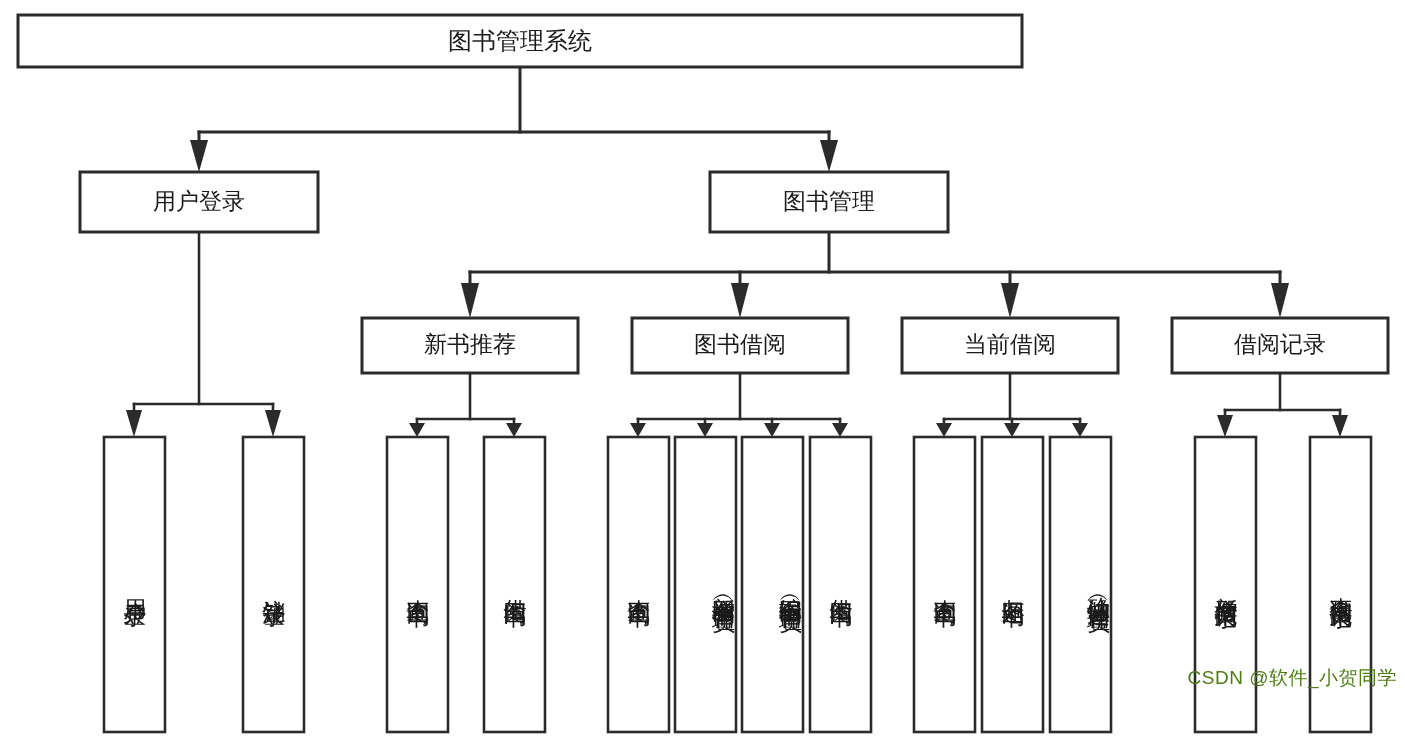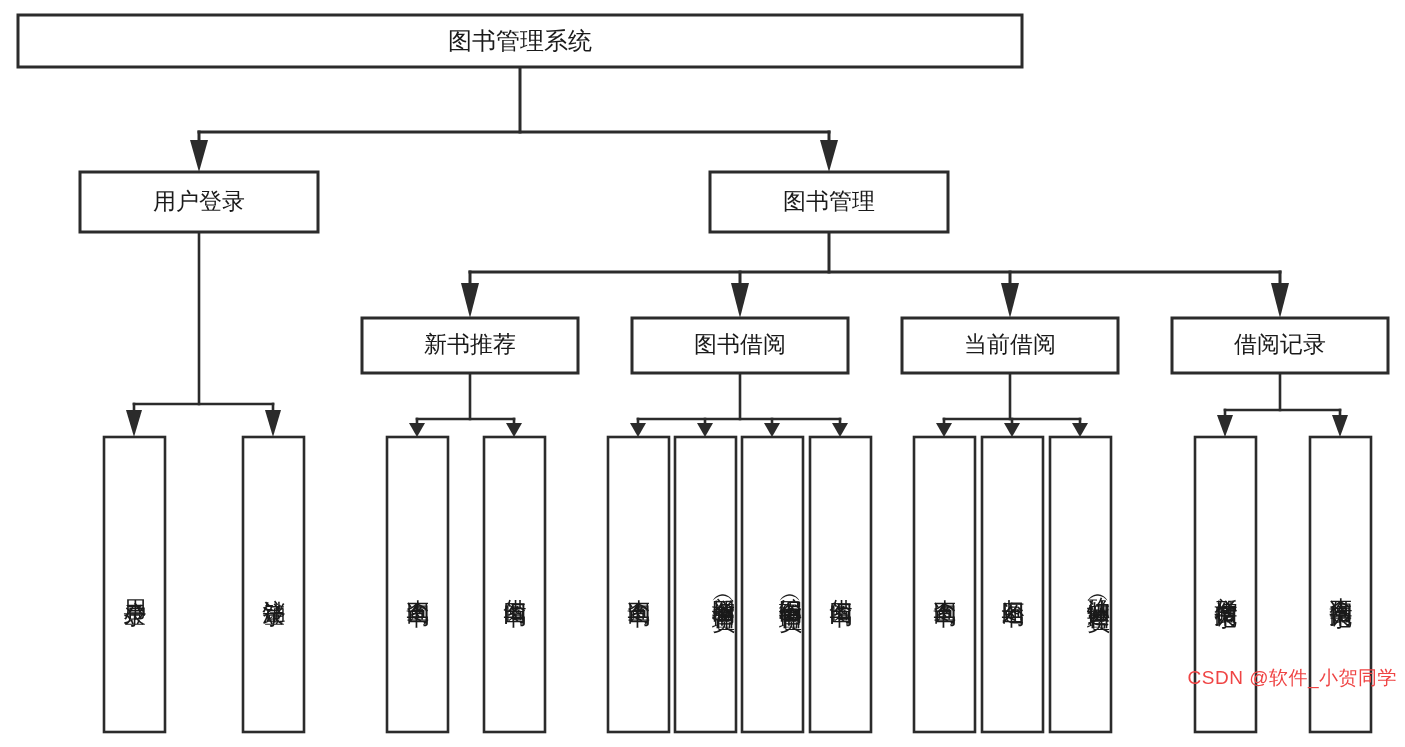--- a/index.html
+++ b/index.html
@@ -81,21 +81,21 @@
     justify-content: center;
     white-space: nowrap;
     pointer-events: none;
   }
   .watermark {
     position: absolute;
     right: 8px;
     bottom: 6px;
     font-family: "Liberation Sans", "DejaVu Sans", sans-serif;
     font-size: 19px;
-    color: #ef4444;
+    color: #4d7c0f;
     white-space: nowrap;
     letter-spacing: 0.5px;
   }
 </style>
 </head>
 <body>
 
 <div id="diagram-root">
 
   <svg class="flow" viewBox="0 0 1405 747" xmlns="http://www.w3.org/2000/svg">

